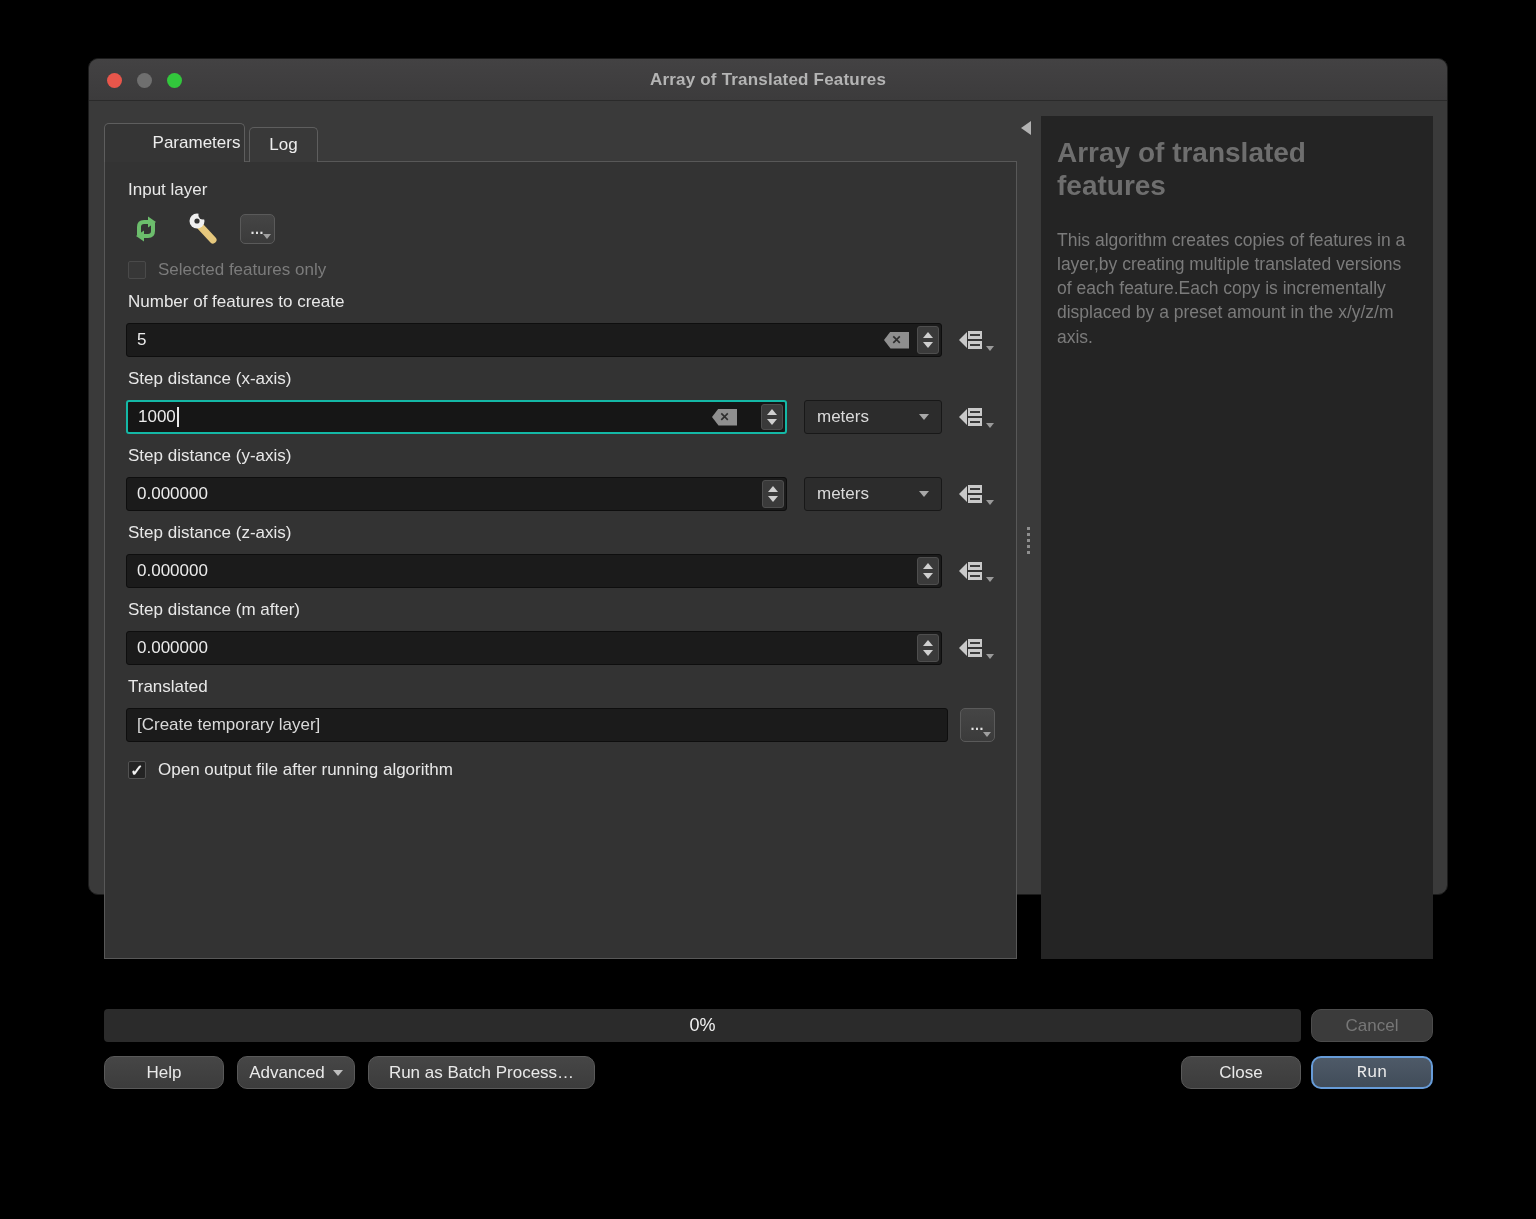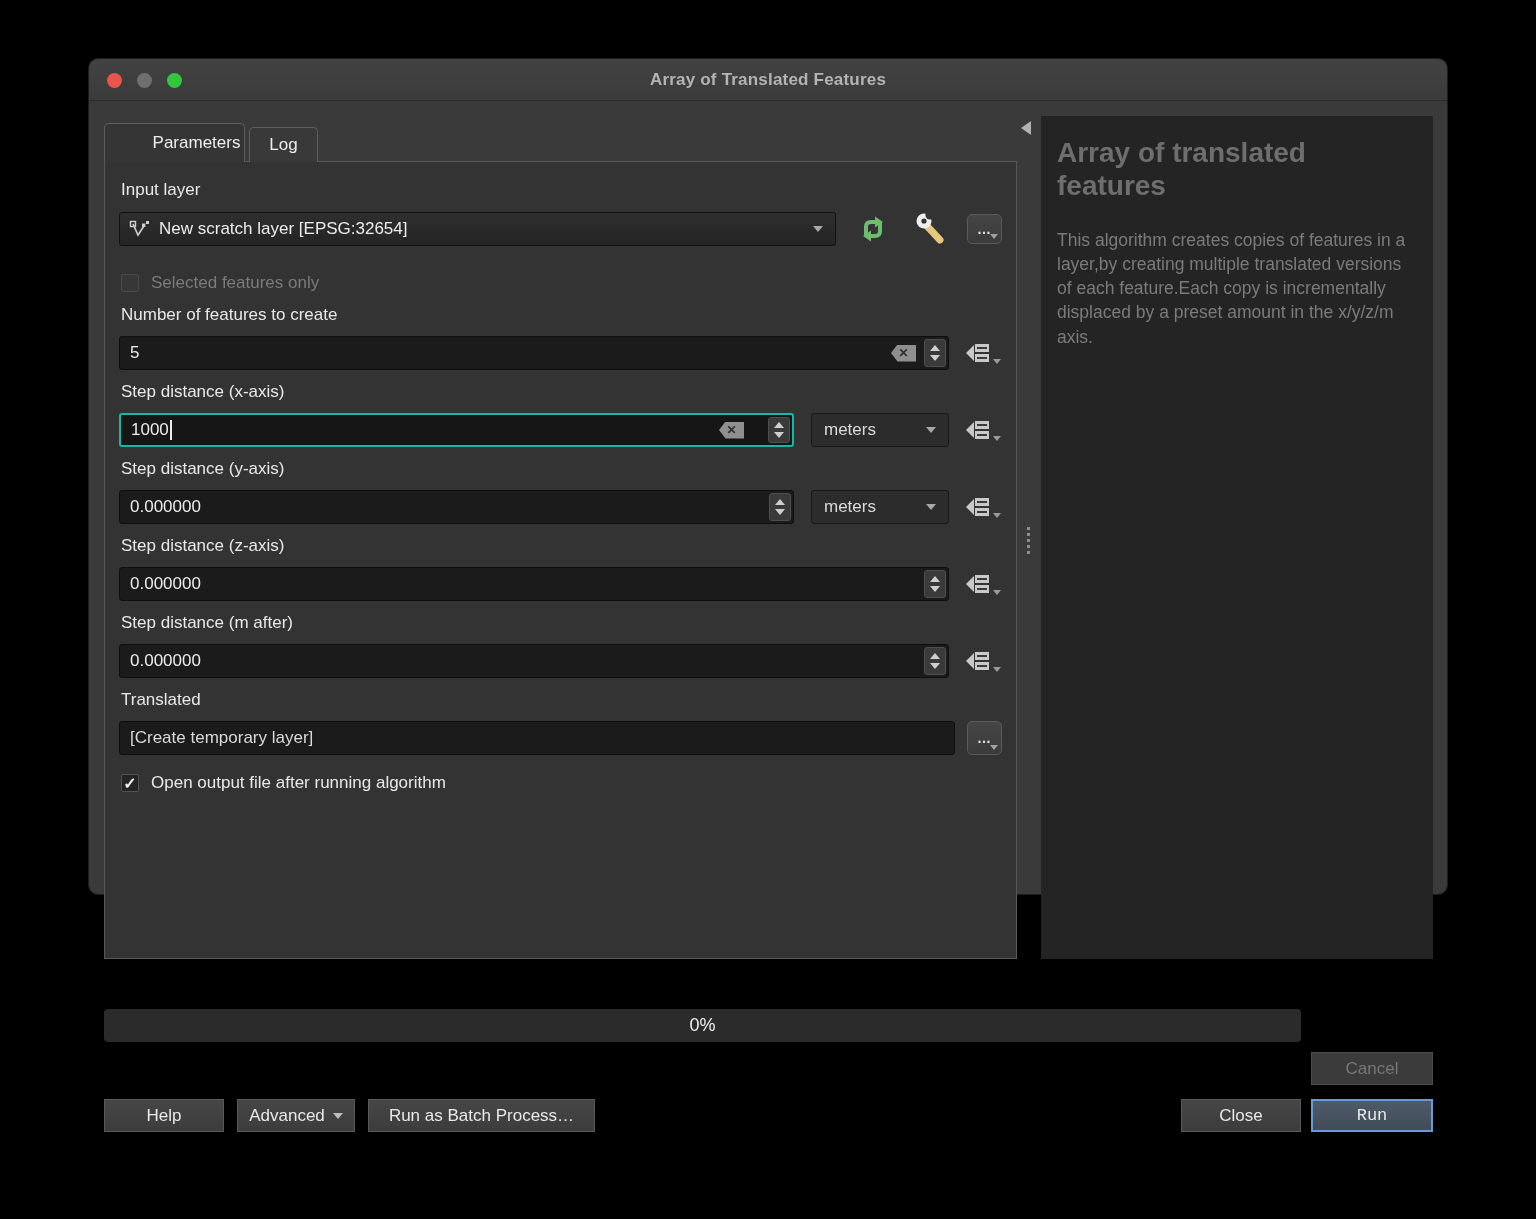--- a/index.html
+++ b/index.html
@@ -31,21 +31,21 @@
     border:1px solid #5e5e5e; border-bottom:none; border-radius:5px 5px 0 0;
     color:#ededed; font-size:17px; z-index:3;
   }
   .tab.active { left:15px; top:64px; width:141px; height:39px; background:#353535;padding-left:44px; }
   .tab.inactive { left:160px; top:68px; width:69px; height:35px; background:#393939; }
 
   
   .frame {
     position:absolute; left:15px; top:102px; width:913px; height:798px;
     background:#333333; border:1px solid #585858; z-index:2;
-    padding:8px 14px;
+    padding:8px 21px;
   }
   .flabel { font-size:17px; color:#e8e8e8; margin:12px 0 11px 2px; }
   .flabel.first { margin-top:10px; }
 
   .row { display:flex; align-items:center; gap:17px; }
 
   
   .combo {
     flex:1; height:34px; display:flex; align-items:center; gap:9px; padding:0 12px 0 8px;
     background:linear-gradient(#2e2e2e,#242424); border:1px solid #111; border-radius:3px;
@@ -131,22 +131,22 @@
 
   
   .progress {
     position:absolute; left:15px; top:950px; width:1197px; height:33px;
     background:#2b2b2b; border-radius:4px;
     display:flex; align-items:center; justify-content:center;
     color:#f2f2f2; font-size:18px;
   }
   .btn {
     position:absolute; height:33px; display:flex; align-items:center; justify-content:center;
-    background:linear-gradient(#464646,#3c3c3c); border:1px solid #595959; border-radius:0;
-    color:#e9e9e9; font-size:17px; gap:8px;margin-top:43px;
+    background:linear-gradient(#464646,#3c3c3c); border:1px solid #595959; border-radius:10px;
+    color:#e9e9e9; font-size:17px; gap:8px;
   }
   .btn.disabled { background:#3b3b3b; border:1px solid #4c4c4c; color:#777; }
   .btn.primary { background:linear-gradient(#4e5a68,#414c59); border:2px solid #669bd8;font-family:Liberation Mono, monospace; }
   .btn .arrow-down { border-top-color:#bdbdbd; }
 </style>
 </head>
 <body>
 
 <div class="window">
 
@@ -163,30 +163,20 @@
     <span>Parameters</span>
   </div>
   <div class="tab inactive">
     <span>Log</span>
   </div>
 
   <div class="frame">
 
     <div class="flabel first">Input layer</div>
     <div class="row">
-      <div class="combo">
-        <svg width="22" height="22" viewBox="0 0 22 22">
-          <polyline points="5,6 10,17 16,8" fill="none" stroke="#cfcfcf" stroke-width="1.6"></polyline>
-          <rect x="2.5" y="3.5" width="5" height="5" fill="none" stroke="#cfcfcf" stroke-width="1.4"></rect>
-          <rect x="14" y="5.5" width="3.4" height="3.4" fill="#cfcfcf"></rect>
-          <rect x="18" y="3" width="3" height="3" fill="#cfcfcf"></rect>
-        </svg>
-        <span>New scratch layer [EPSG:32654]</span>
-        <span class="arrow-down"></span>
-      </div>
       <div class="icon-btn">
         <svg width="34" height="32" viewBox="0 0 34 32">
           <path d="M10 22 L10 14 Q10 9 15 9 L19 9" fill="none" stroke="#6cbd6c" stroke-width="4"></path>
           <polygon points="19,3.5 27,9 19,14.5" fill="#6cbd6c"></polygon>
           <path d="M24 10 L24 18 Q24 23 19 23 L15 23" fill="none" stroke="#6cbd6c" stroke-width="4"></path>
           <polygon points="15,17.5 7,23 15,28.5" fill="#6cbd6c"></polygon>
         </svg>
       </div>
       <div class="icon-btn">
         <svg width="36" height="36" viewBox="0 0 36 36">
@@ -195,21 +185,21 @@
           <circle cx="18" cy="4" r="4.6" fill="#333333"></circle>
           <circle cx="12" cy="10" r="2.6" fill="#333333"></circle>
         </svg>
       </div>
       <div class="sq-btn">
         <span>…</span>
         <span class="mini-arrow"></span>
       </div>
     </div>
 
-    <div class="check-row" style="margin-top:26px;">
+    <div class="check-row" style="margin-top:13px;">
       <span class="checkbox disabled"></span>
       <span class="check-label disabled">Selected features only</span>
     </div>
 
     <div class="flabel">Number of features to create</div>
     <div class="row">
       <div class="spinbox">
         <span class="spin-text">5</span>
         <span class="clear-btn">✕</span>
         <span class="spin-buttons">

